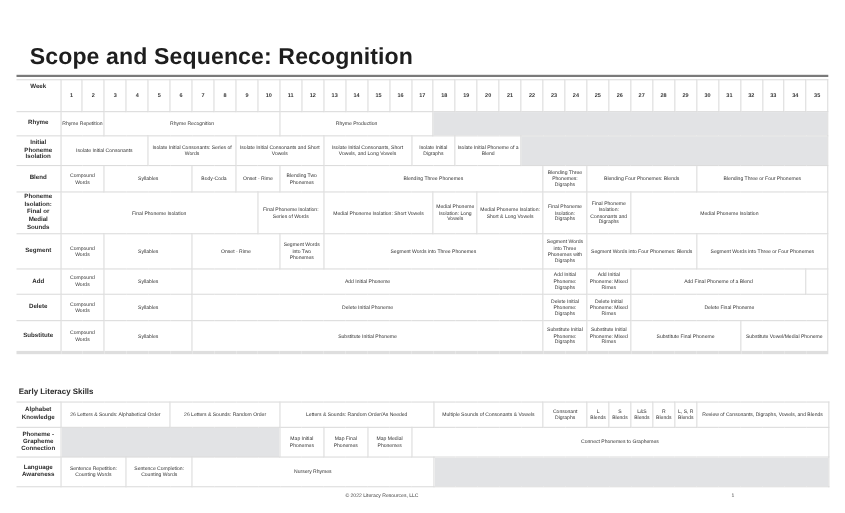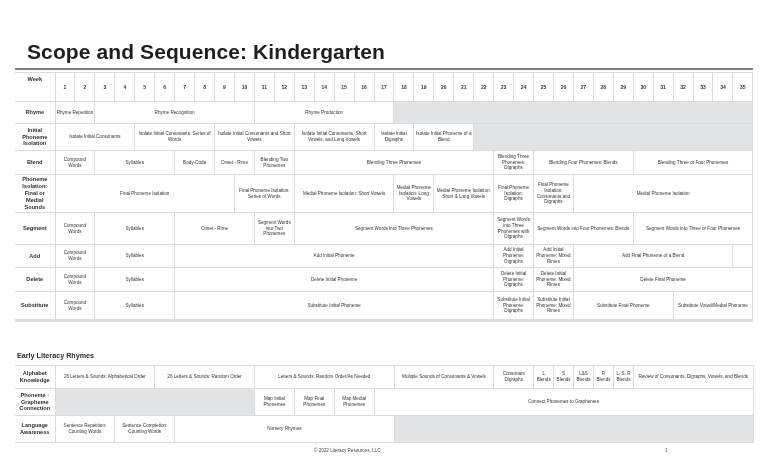--- a/index.html
+++ b/index.html
@@ -11,21 +11,21 @@
   td.lbl { font-size: 5.6px; font-weight: bold; color: #2d2d2d; border-left: none; }
   td.wk { font-size: 5px; font-weight: bold; }
   td.gray { background: #e2e3e5; }
   tr.sep td { border-bottom: 3px solid #dedede; }
   .section { position: absolute; left: 17px; top: 351px; font-size: 7.2px; font-weight: bold; color: #2b2b2b; }
   .footer { position: absolute; top: 448px; font-size: 4.6px; color: #444; }
 </style>
 </head>
 <body>
 
-<div class="title">Scope and Sequence: Kindergarten</div>
+<div class="title">Scope and Sequence: Recognition</div>
 <div class="title-rule"></div>
 
 <table id="main-table" style="top:72px;">
   <colgroup id="cg1">
       <col style="width: 40px;">
       <col style="width: 19.9429px;">
       <col style="width: 19.9429px;">
       <col style="width: 19.9429px;">
       <col style="width: 19.9429px;">
       <col style="width: 19.9429px;">
@@ -175,21 +175,21 @@
         <td colspan="4">Syllables</td>
         <td colspan="16">Substitute Initial Phoneme</td>
         <td colspan="2">Substitute Initial Phoneme: Digraphs</td>
         <td colspan="2">Substitute Initial Phoneme: Mixed Rimes</td>
         <td colspan="5">Substitute Final Phoneme</td>
         <td colspan="4">Substitute Vowel/Medial Phoneme</td>
       </tr>
     </tbody>
 </table>
 
-<div class="section">Early Literacy Rhymes</div>
+<div class="section">Early Literacy Skills</div>
 
 <table id="lit-table" style="top:365px;">
   <colgroup id="cg2">
       <col style="width: 40px;">
       <col style="width: 19.9429px;">
       <col style="width: 19.9429px;">
       <col style="width: 19.9429px;">
       <col style="width: 19.9429px;">
       <col style="width: 19.9429px;">
       <col style="width: 19.9429px;">

